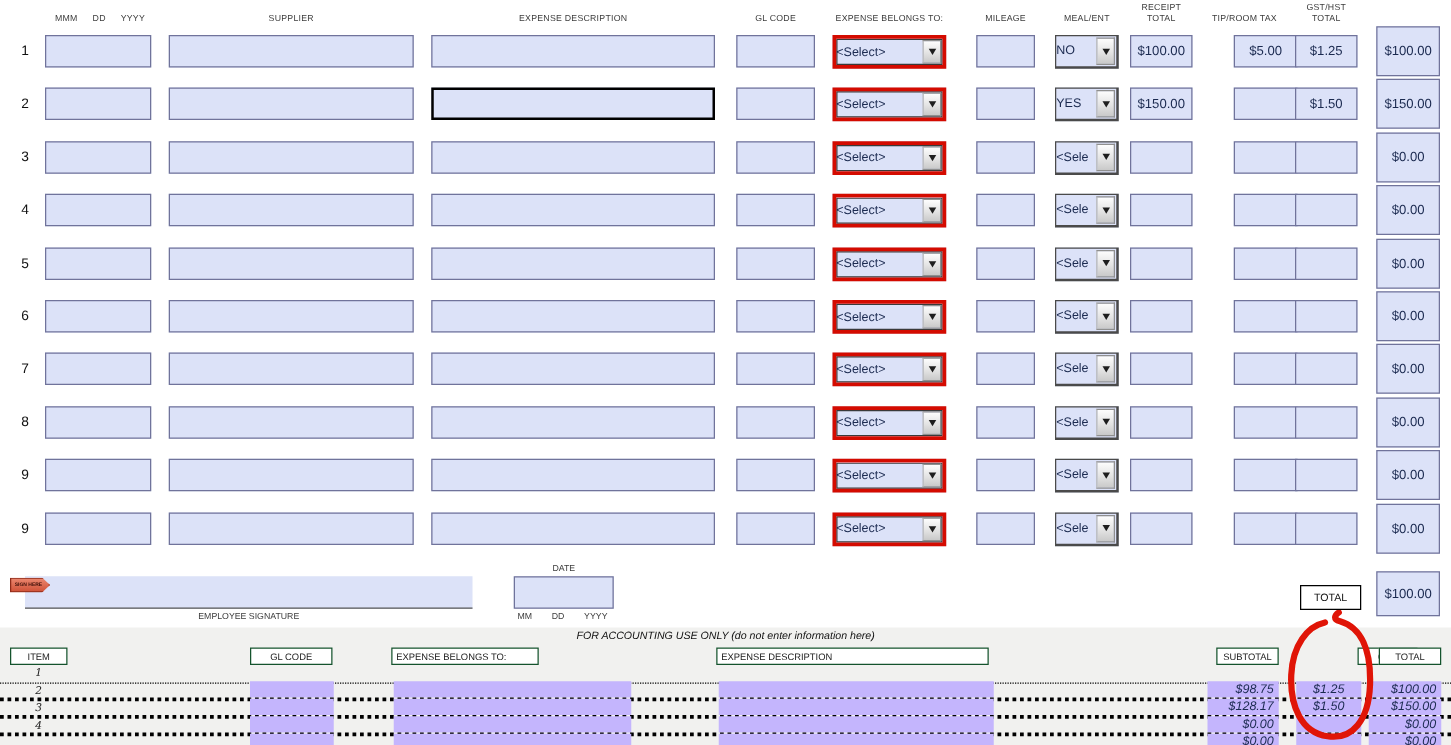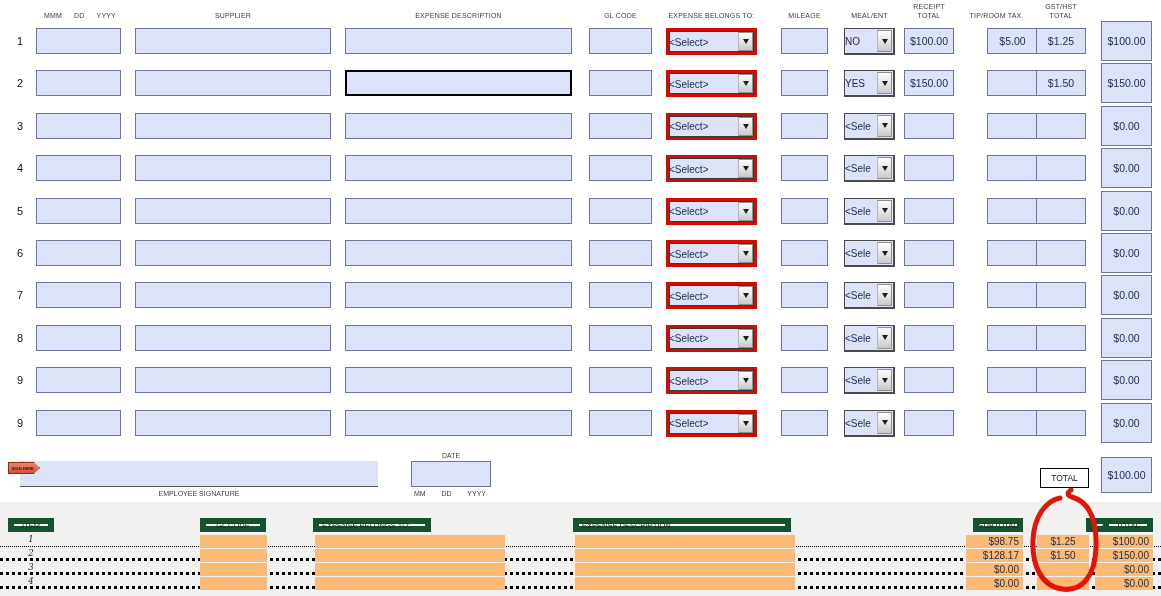--- a/index.html
+++ b/index.html
@@ -67,35 +67,35 @@
                color:#111; }
   .grand-total { position:absolute; left:1101px; top:457px; width:51px; height:36px;
                  background:#dce2f8; border:1px solid #70739b; box-sizing:border-box; }
 
   
   .acct-band { position:absolute; left:0; top:502px; width:1161px; height:94px;
                background:#f1f1ef; }
   .acct-title { position:absolute; top:503px; left:0; width:1161px; text-align:center;
                 font-style:italic; font-size:8.5px; color:#101010; }
   .acct-hbox { position:absolute; top:518px; height:14px; background:#fff;
-               border:6px solid #14532d; box-sizing:border-box; font-size:7.5px;
+               border:1px solid #14532d; box-sizing:border-box; font-size:7.5px;
                color:#222; display:flex; align-items:center; justify-content:center; }
   .acct-hbox.left { justify-content:flex-start; padding-left:3px; }
   .h-item     { left:8px;    width:46px; }
   .h-gl       { left:200px;  width:66px; }
   .h-belongs  { left:313px;  width:118px; }
   .h-desc     { left:573px;  width:218px; }
   .h-subtotal { left:973px;  width:50px;text-align:center; }
   .h-gst      { left:1086px; width:48px; }
   .h-total    { left:1103px; width:50px; }
 
   .acc-row { position:absolute; left:0; width:1161px; height:14px; box-sizing:border-box; }
   .acc-row.sep-light { border-bottom:1px dotted #000; }
   .acc-row.sep-heavy { border-bottom:3px dotted #000; }
-  .acc-cell { position:absolute; top:2px; height:13px; background:#fdba74; box-sizing:border-box; }
+  .acc-cell { position:absolute; top:12px; height:13px; background:#c4b5fd; box-sizing:border-box;font-style:italic; }
   .a-gl       { left:200px;  width:67px; }
   .a-belongs  { left:315px;  width:190px; }
   .a-desc     { left:575px;  width:220px; }
   .a-subtotal { left:966px;  width:57px; }
   .a-gst      { left:1037px; width:52px; }
   .a-total    { left:1095px; width:58px; }
   .acc-val { display:flex; align-items:center; font-size:10px; color:#1b2a50; }
   .acc-val.right { justify-content:flex-end; padding-right:4px; }
   .acc-val.center { justify-content:center; }
   .acc-item { position:absolute; left:8px; top:0; width:46px; height:13px;
@@ -391,20 +391,21 @@
   <div class="date-field"></div>
   <div class="lbl-sm hdr-flex" style="left:414px; top:490px; width:72px; display:flex; justify-content:space-between;">
     <span>MM</span>
     <span>DD</span>
     <span>YYYY</span>
   </div>
   <div class="total-lbl">TOTAL</div>
   <div class="grand-total val">$100.00</div>
 
   <div class="acct-band"></div>
+  <div class="acct-title">FOR ACCOUNTING USE ONLY (do not enter information here)</div>
   <div class="acct-hbox h-item">ITEM</div>
   <div class="acct-hbox h-gl">GL CODE</div>
   <div class="acct-hbox h-belongs left">EXPENSE BELONGS TO:</div>
   <div class="acct-hbox h-desc left">EXPENSE DESCRIPTION</div>
   <div class="acct-hbox h-subtotal">SUBTOTAL</div>
   <div class="acct-hbox h-gst">GST</div>
   <div class="acct-hbox h-total">TOTAL</div>
 
   <div>
     <div class="acc-row sep-light" style="top: 533px;">

